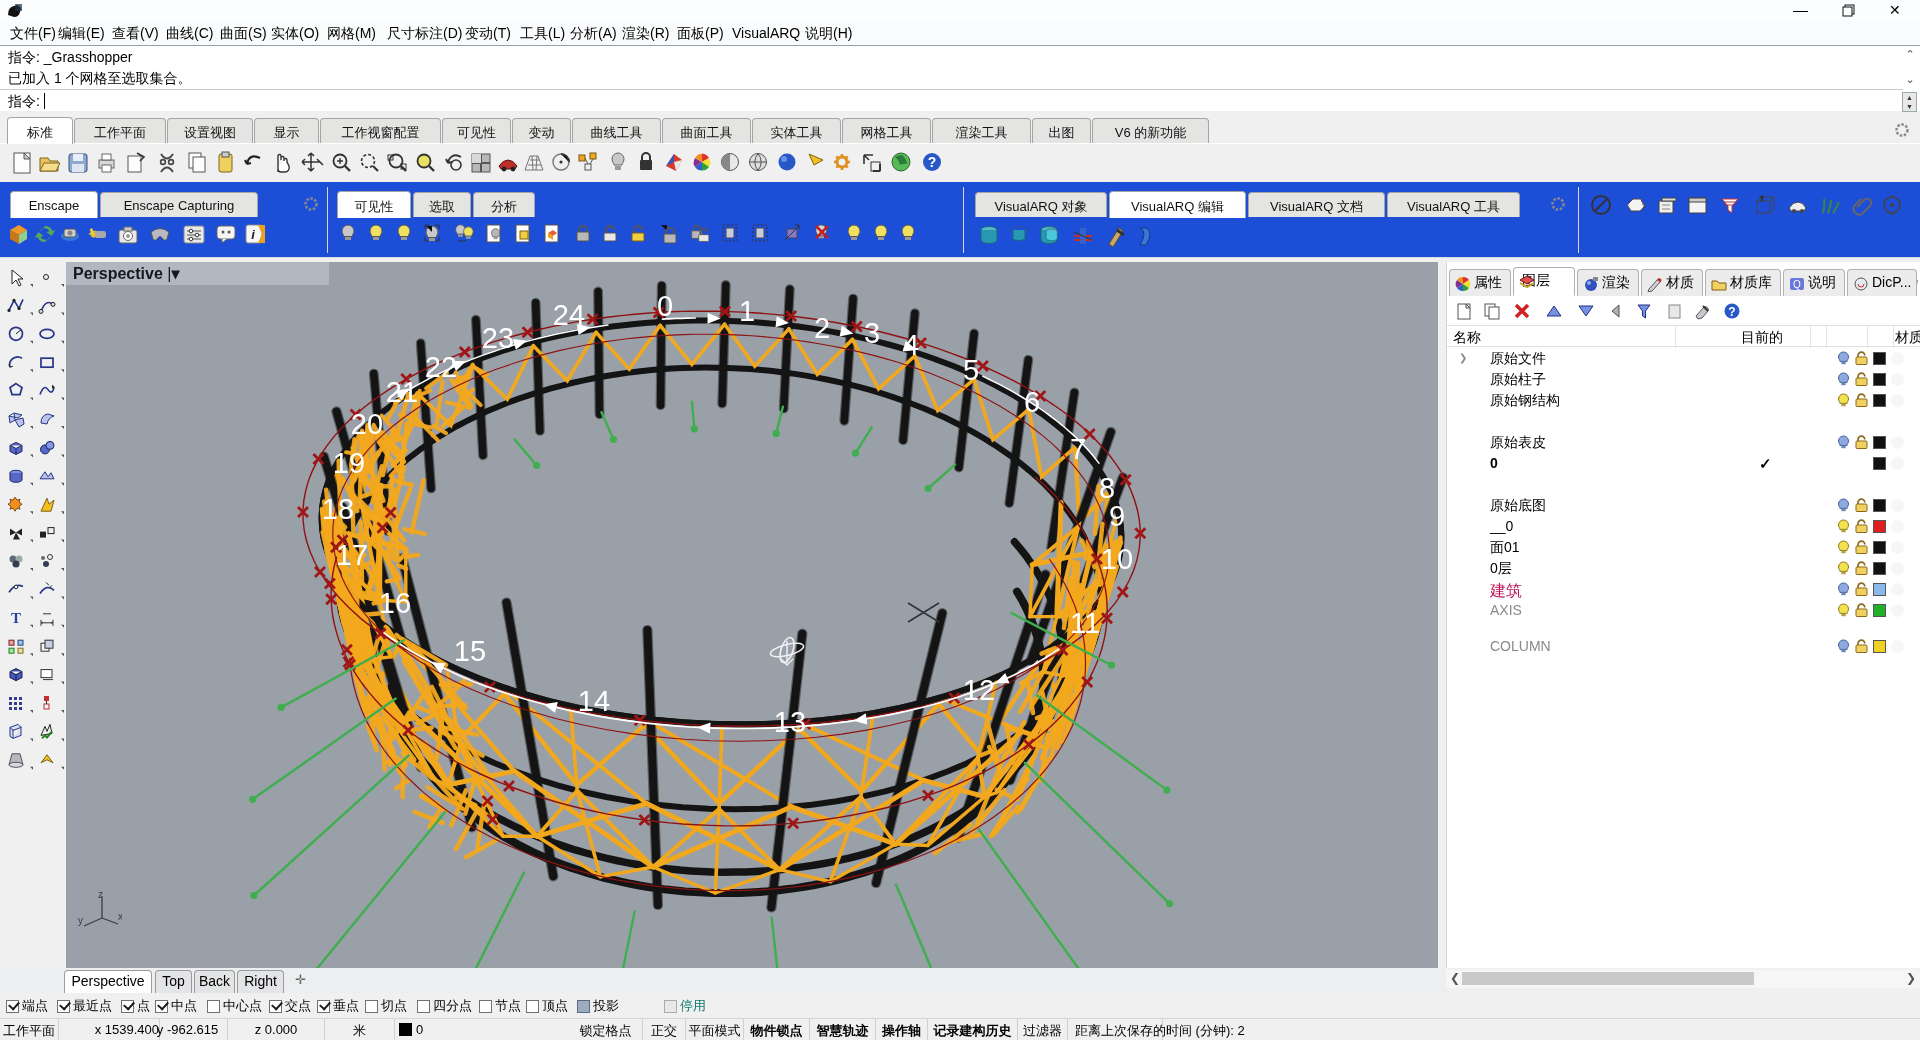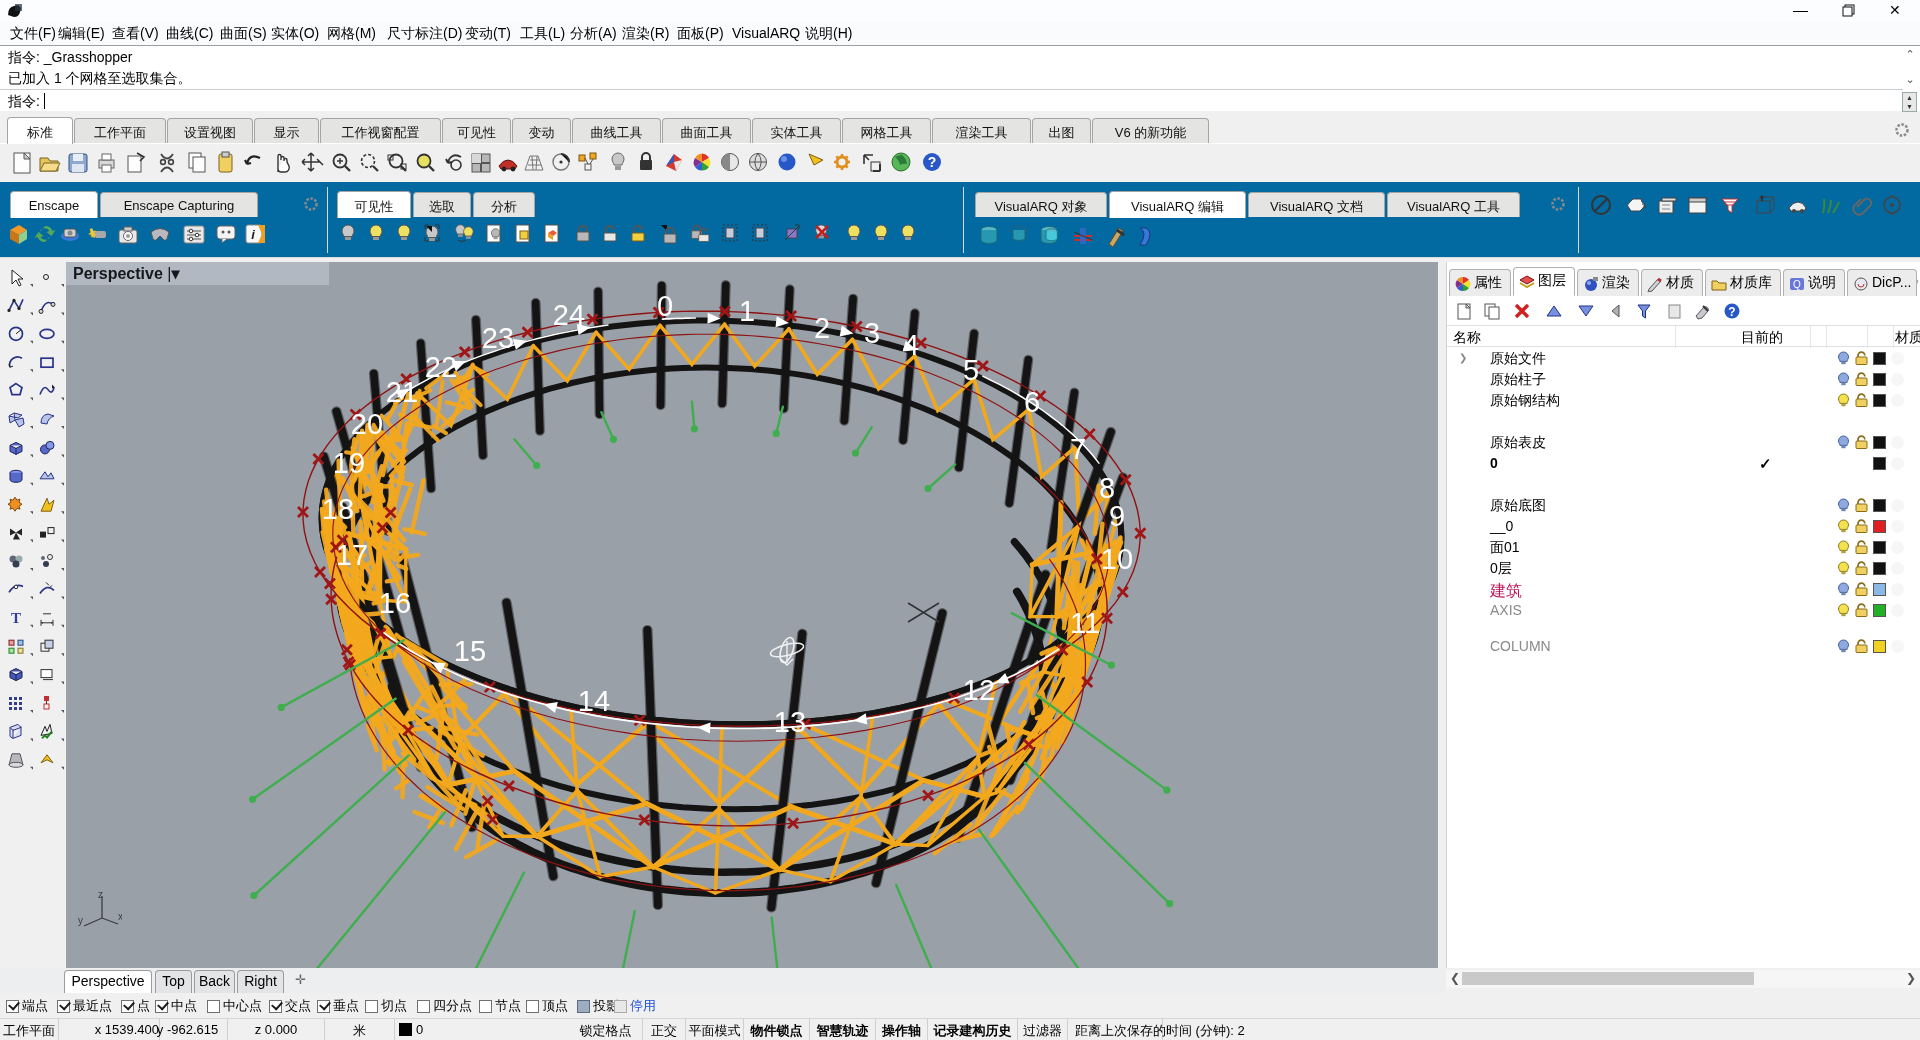--- a/index.html
+++ b/index.html
@@ -9,21 +9,21 @@
 #menu{left:0;top:22px;width:1920px;height:23px;background:#f9fbfc;font-size:14px}
 #menu span{position:absolute;top:3px}
 #cmd{left:0;top:45px;width:1920px;height:66px;background:#fff;border-top:1px solid #9aa0a6;font-size:14px}
 #cmdhist{position:absolute;left:0;top:0;width:1903px;height:44px;border-bottom:1px solid #c9ccd1}
 #cmdhist div{padding:3px 8px 0 8px;height:21px}
 #cmdin{position:absolute;left:0;top:45px;width:1903px;height:21px;padding:2px 8px}
 .tabrow{left:0;top:117px;width:1920px;height:26px}
 .tab{position:absolute;top:1px;height:25px;background:#e4e4e2;border:1px solid #a5a5a5;border-bottom:none;border-radius:4px 4px 0 0;font-size:13px;text-align:center;padding-top:5px;color:#111}
 .tab.act{background:#fff;top:0;height:27px;z-index:2;padding-top:6px}
 #tb1{left:0;top:143px;width:1920px;height:39px;background:#f0f0f0;border-top:1px solid #fff}
-#row2{left:0;top:182px;width:1920px;height:76px;background:#0369a1;border-bottom:1px solid #dcdcdc}
+#row2{left:0;top:182px;width:1920px;height:76px;background:#1d4ed8;border-bottom:1px solid #dcdcdc}
 #vp{left:66px;top:262px;width:1372px;height:706px;background:#9aa0a8;overflow:hidden}
 #vptitle{position:absolute;left:0;top:0;width:263px;height:23px;background:#b5bcc6;opacity:.85}
 #vplabel{position:absolute;left:7px;top:2px;font-size:16px;font-weight:bold;color:#16181c}
 #panel{left:1446px;top:262px;width:474px;height:706px;background:#fff}
 #vtabs{left:0;top:968px;width:1446px;height:25px;background:#eceef0;font-size:14px}
 .vtab{position:absolute;top:2px;height:23px;background:#e2e4e6;border:1px solid #9b9b9b;border-bottom:none;border-radius:4px 4px 0 0;padding:2px 12px;font-size:14px}
 .vtab.act{background:#fff;font-weight:normal}
 #osnap{left:0;top:993px;width:1920px;height:25px;background:#f0f0f0;font-size:13px}
 .osn{position:absolute;top:4px;display:flex;align-items:center;gap:3px}
 .cb{width:13px;height:13px;border:1px solid #707070;background:#fff;display:inline-block;position:relative}
@@ -1282,21 +1282,21 @@
     <div class="abs" id="panel" style="border-left:1px solid #d0d4da">
       <div style="position:absolute;left:2px;top:7px;width:62px;height:27px;background:#ececec;border:1px solid #b0b0b0;border-bottom:none;border-radius:4px 4px 0 0;font-size:14px;padding:4px 0 0 24px;z-index:1"><svg style="position:absolute;left:5px;top:6px" width="16" height="16">
           <circle cx="8" cy="8" r="7" fill="#fff"></circle>
           <path d="M8 8 L8 1 A7 7 0 0114 4Z" fill="#e03030"></path>
           <path d="M8 8 L14 4 A7 7 0 0114 12Z" fill="#f0e030"></path>
           <path d="M8 8 L14 12 A7 7 0 018 15Z" fill="#30a030"></path>
           <path d="M8 8 L8 15 A7 7 0 012 12Z" fill="#3060d0"></path>
           <path d="M8 8 L2 12 A7 7 0 012 4Z" fill="#803090"></path>
           <path d="M8 8 L2 4 A7 7 0 018 1Z" fill="#f09020"></path>
         </svg>属性</div>
-      <div style="position:absolute;left:66px;top:5px;width:62px;height:29px;background:#fff;border:1px solid #b0b0b0;border-bottom:1px solid #fff;border-radius:4px 4px 0 0;font-size:14px;padding:4px 0 0 24px;z-index:2"><svg style="position:absolute;left:5px;top:6px" width="16" height="16">
+      <div style="position:absolute;left:66px;top:5px;width:62px;height:29px;background:#fff;border:1px solid #b0b0b0;border-bottom:1px solid #fff;border-radius:4px 4px 0 0;font-size:14px;padding:4px 0 0 8px;z-index:2"><svg style="position:absolute;left:5px;top:6px" width="16" height="16">
           <path d="M1 6 L8 2 L15 6 L8 10Z" fill="#e05050" stroke="#801010"></path>
           <path d="M1 9 L8 13 L15 9" fill="none" stroke="#c0a020" stroke-width="2"></path>
         </svg>图层</div>
       <div style="position:absolute;left:130px;top:7px;width:62px;height:27px;background:#ececec;border:1px solid #b0b0b0;border-bottom:none;border-radius:4px 4px 0 0;font-size:14px;padding:4px 0 0 24px;z-index:1"><svg style="position:absolute;left:5px;top:6px" width="16" height="16">
           <circle cx="8" cy="9" r="6" fill="#3050c0"></circle>
           <circle cx="6" cy="7" r="2" fill="#90a8e8"></circle>
           <rect x="10" y="1" width="5" height="4" fill="#888"></rect>
         </svg>渲染</div>
       <div style="position:absolute;left:194px;top:7px;width:62px;height:27px;background:#ececec;border:1px solid #b0b0b0;border-bottom:none;border-radius:4px 4px 0 0;font-size:14px;padding:4px 0 0 24px;z-index:1"><svg style="position:absolute;left:5px;top:6px" width="16" height="16">
           <path d="M2 13 L11 3 l3 2 -9 10 -4 1Z" fill="#d0d0d8" stroke="#555"></path>
@@ -1531,21 +1531,21 @@
       <div class="osn" style="left:121px"><span class="cb c"></span>点</div>
       <div class="osn" style="left:155px"><span class="cb c"></span>中点</div>
       <div class="osn" style="left:207px"><span class="cb"></span>中心点</div>
       <div class="osn" style="left:269px"><span class="cb c"></span>交点</div>
       <div class="osn" style="left:317px"><span class="cb c"></span>垂点</div>
       <div class="osn" style="left:365px"><span class="cb"></span>切点</div>
       <div class="osn" style="left:417px"><span class="cb"></span>四分点</div>
       <div class="osn" style="left:479px"><span class="cb"></span>节点</div>
       <div class="osn" style="left:526px"><span class="cb"></span>顶点</div>
       <div class="osn" style="left:577px"><span class="cb" style="background:#9eacc0;border-color:#5a6a80"></span>投影</div>
-      <div class="osn" style="left:614px;color:#1d4ed8"><span class="cb" style="border-color:#aaa;background:#e8e8e8"></span>停用</div>
+      <div class="osn" style="left:664px;color:#0f766e"><span class="cb" style="border-color:#aaa;background:#e8e8e8"></span>停用</div>
     </div>
     <div class="abs" id="status">
       <div class="sc" style="left:0px;width:59px;">工作平面</div>
       <div class="sc" style="left:71px;width:89px;text-align:right;">x 1539.400</div>
       <div class="sc" style="left:148px;width:80px;">y -962.615</div>
       <div class="sc" style="left:228px;width:97px;">z 0.000</div>
       <div class="sc" style="left:325px;width:70px;">米</div>
       <div class="sc" style="left:395px;width:768px;"></div>
       <div class="sc" style="left:569px;width:74px;">锁定格点</div>
       <div class="sc" style="left:643px;width:43px;">正交</div>

